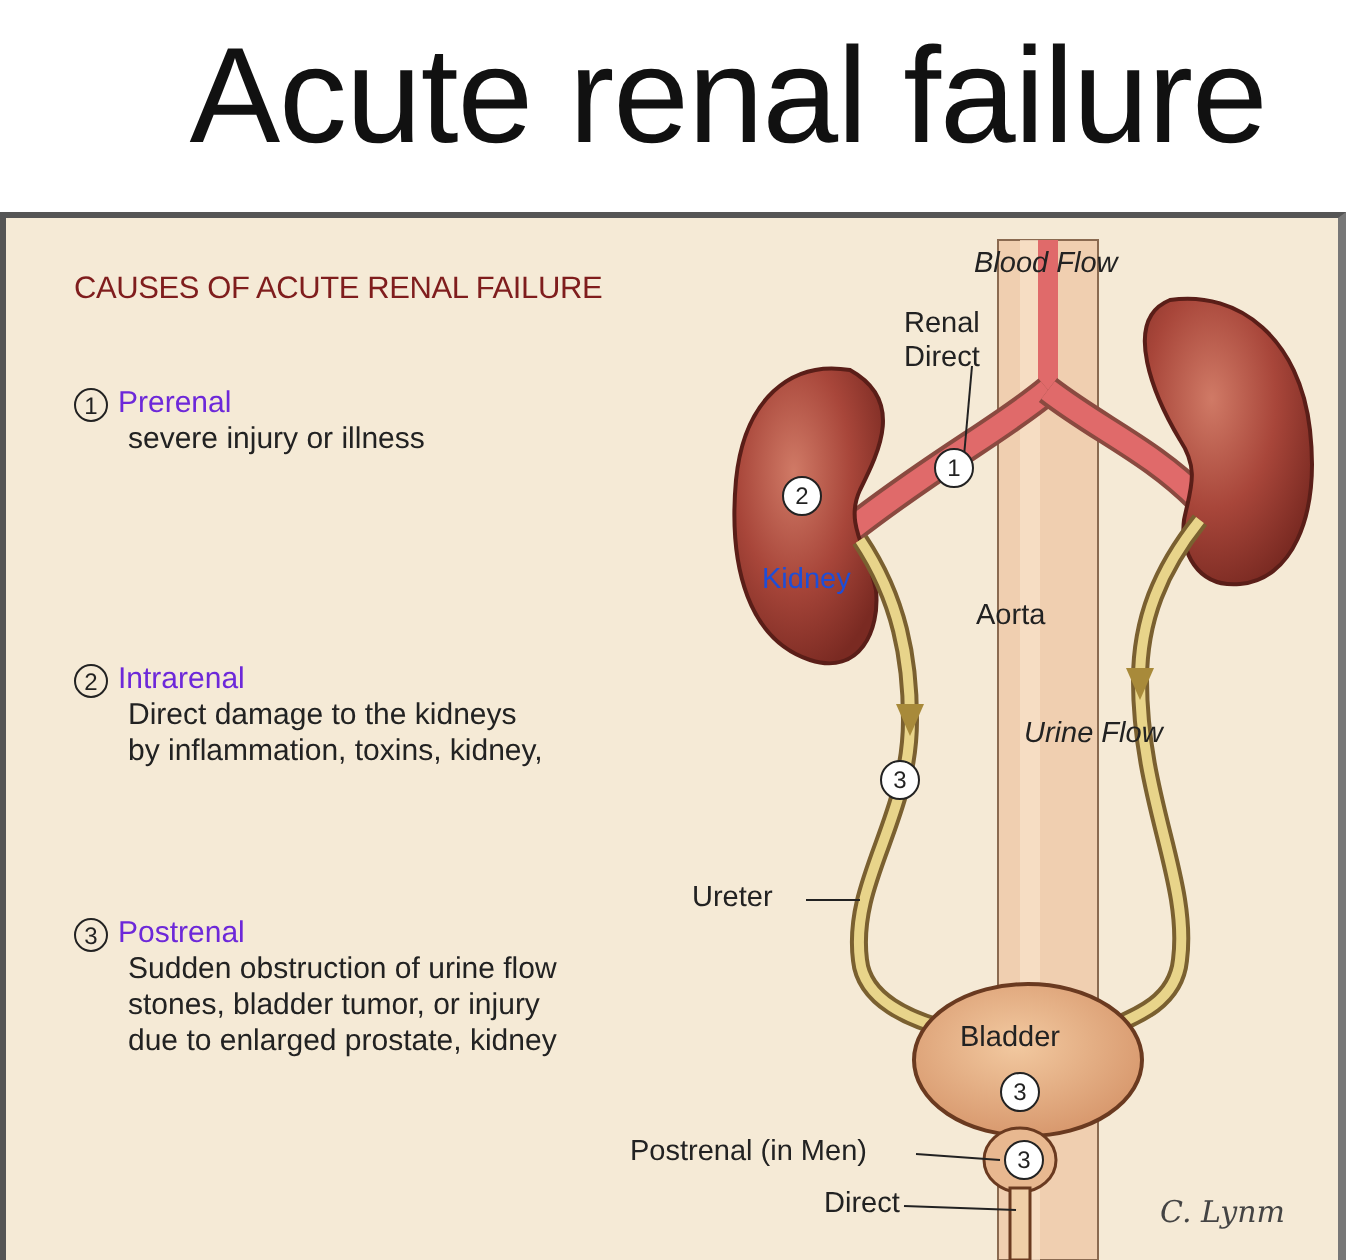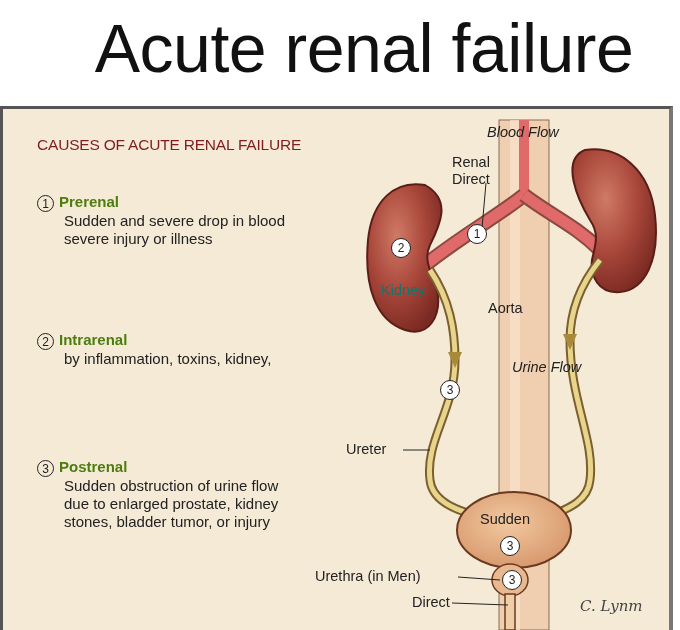--- a/index.html
+++ b/index.html
@@ -7,21 +7,21 @@
          font-family:"Liberation Sans", sans-serif; }
   .title { position:absolute; left:0; top:0; width:680px; height:100px; text-align:center;
            font-size:68px; line-height:96px; color:#111; letter-spacing:-0.5px;padding-left:24px; }
   .panel { position:absolute; left:0; top:106px; width:673px; height:524px;
            background:#f5ead6; border-top:3px solid #555; border-left:3px solid #555; border-right:4px solid #777;
            box-sizing:border-box; }
   .heading { position:absolute; left:37px; top:136px; font-size:15.5px; color:#7f1d1d; letter-spacing:-0.2px; }
   .cause { position:absolute; left:37px; color:#222; font-size:15px; line-height:18px; }
   .cause .num { display:inline-block; width:17px; height:17px; border:1.5px solid #222; border-radius:50%;
                 text-align:center; line-height:17px; font-size:12px; box-sizing:border-box; vertical-align:middle; margin-right:5px; }
-  .cause .name { font-weight:bold; color:#4d7c0f; }
+  .cause .name { font-weight:normal; color:#6d28d9; }
   .cause .desc { margin-left:27px; }
   .lbl { position:absolute; font-size:14.5px; color:#222; }
   .ital { font-style:italic;text-align:right; }
   .marker { position:absolute; width:20px; height:20px; border-radius:50%; background:#fff; border:1.5px solid #222;
             box-sizing:border-box; text-align:center; line-height:18px; font-size:12px; color:#222; }
   svg { position:absolute; left:0; top:0; }
 </style>
 </head>
 <body>
 
@@ -74,45 +74,45 @@
   <line x1="486" y1="183" x2="482" y2="228" stroke="#222" stroke-width="1"></line>
   <line x1="403" y1="450" x2="430" y2="450" stroke="#222" stroke-width="1"></line>
   <line x1="458" y1="577" x2="500" y2="580" stroke="#222" stroke-width="1"></line>
   <line x1="452" y1="603" x2="508" y2="605" stroke="#222" stroke-width="1"></line>
 </svg>
 
 <div class="heading">CAUSES OF ACUTE RENAL FAILURE</div>
 
 <div class="cause" style="top:193px">
   <div><span class="num">1</span><span class="name">Prerenal</span></div>
-  <div class="desc">Sudden and severe drop in blood</div>
   <div class="desc">severe injury or illness</div>
 </div>
 
 <div class="cause" style="top:331px">
   <div><span class="num">2</span><span class="name">Intrarenal</span></div>
+  <div class="desc">Direct damage to the kidneys</div>
   <div class="desc">by inflammation, toxins, kidney,</div>
 </div>
 
 <div class="cause" style="top:458px">
   <div><span class="num">3</span><span class="name">Postrenal</span></div>
   <div class="desc">Sudden obstruction of urine flow</div>
+  <div class="desc">stones, bladder tumor, or injury</div>
   <div class="desc">due to enlarged prostate, kidney</div>
-  <div class="desc">stones, bladder tumor, or injury</div>
 </div>
 
 <div class="lbl ital" style="left:487px;top:124px">Blood Flow</div>
 <div class="lbl" style="left:452px;top:154px">Renal</div>
 <div class="lbl" style="left:452px;top:171px">Direct</div>
-<div class="lbl" style="left:381px;top:282px;color:#0f766e">Kidney</div>
+<div class="lbl" style="left:381px;top:282px;color:#1d4ed8">Kidney</div>
 <div class="lbl" style="left:488px;top:300px">Aorta</div>
 <div class="lbl ital" style="left:512px;top:359px">Urine Flow</div>
 <div class="lbl" style="left:346px;top:441px">Ureter</div>
-<div class="lbl" style="left:480px;top:511px">Sudden</div>
-<div class="lbl" style="left:315px;top:568px">Urethra (in Men)</div>
+<div class="lbl" style="left:480px;top:511px">Bladder</div>
+<div class="lbl" style="left:315px;top:568px">Postrenal (in Men)</div>
 <div class="lbl" style="left:412px;top:594px">Direct</div>
 <div class="lbl ital" style="left:580px;top:597px;font-family:'DejaVu Serif', serif;font-size:15px;color:#444">C. Lynm</div>
 
 <div class="marker" style="left:467px;top:224px">1</div>
 <div class="marker" style="left:391px;top:238px">2</div>
 <div class="marker" style="left:440px;top:380px">3</div>
 <div class="marker" style="left:500px;top:536px">3</div>
 <div class="marker" style="left:502px;top:570px">3</div>
 
 </body></html>

